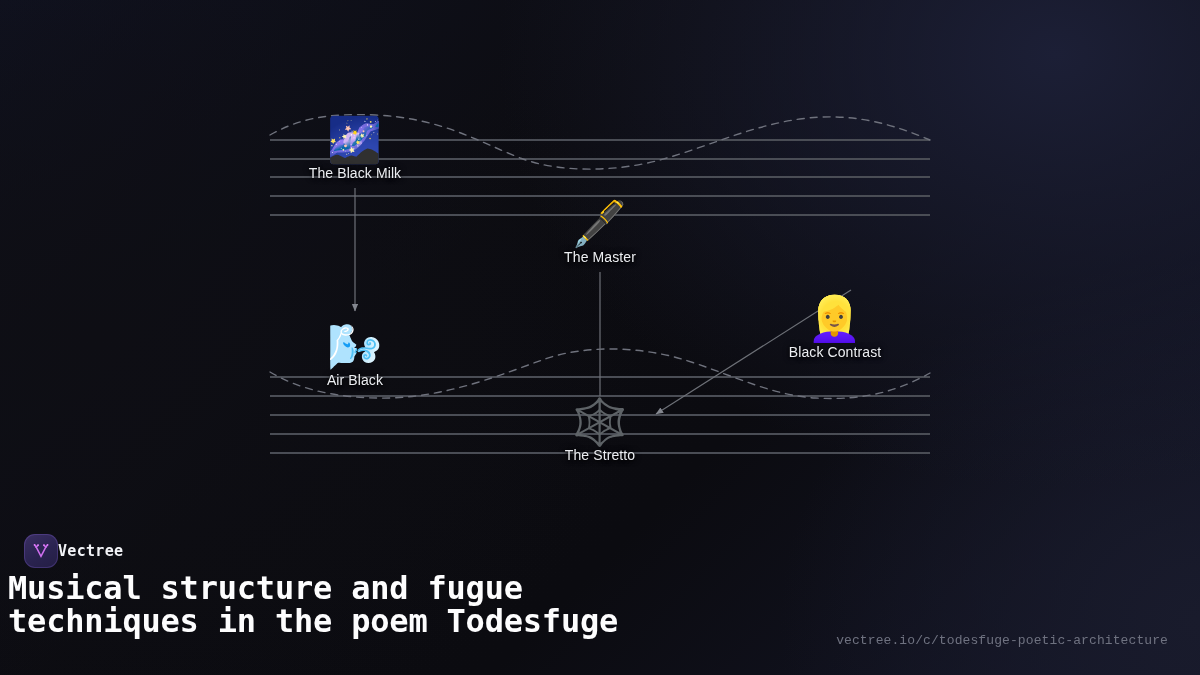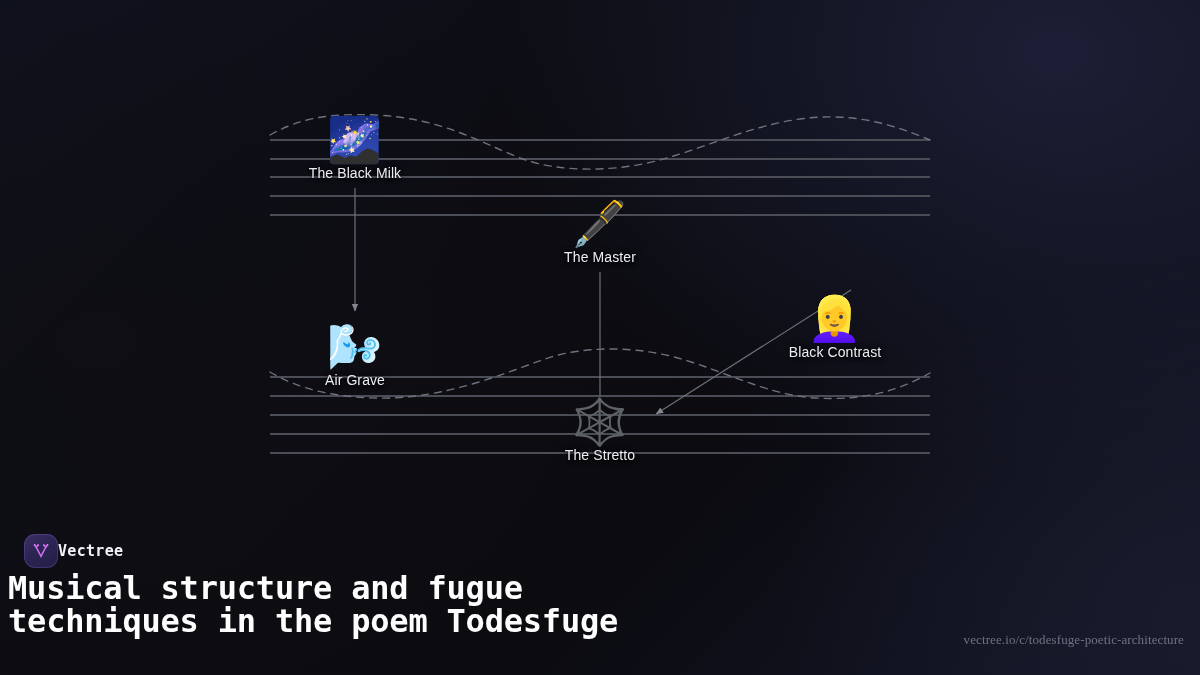--- a/index.html
+++ b/index.html
@@ -105,23 +105,23 @@
     width: 760px;
     font-family: "DejaVu Sans Mono", "Liberation Mono", monospace;
     font-size: 32px;
     font-weight: bold;
     line-height: 33px;
     color: #fdfdfe;
     letter-spacing: -.2px;
   }
   #site-url {
     position: absolute;
-    right: 16px;
+    right: 32px;
     bottom: 27px;
-    font-family: Liberation Serif, serif;
+    font-family: Liberation Mono, monospace;
     font-size: 13px;
     color: #6f7280;
     letter-spacing: .1px;
   }
 </style>
 </head>
 <body>
 
 <div id="stage">
 
@@ -173,21 +173,21 @@
       <span class="node-label">The Black Milk</span>
     </div>
 
     <div class="node" id="node-master" style="left:600px; top:198px;">
       <span class="node-emoji">🖋️</span>
       <span class="node-label">The Master</span>
     </div>
 
     <div class="node" id="node-air-grave" style="left:355px; top:321px;">
       <span class="node-emoji">🌬️</span>
-      <span class="node-label">Air Grave</span>
+      <span class="node-label">Air Black</span>
     </div>
 
     <div class="node" id="node-hair-contrast" style="left:835px; top:293px;">
       <span class="node-emoji">👱‍♀️</span>
       <span class="node-label">Black Contrast</span>
     </div>
 
     <div class="node" id="node-stretto" style="left:600px; top:396px;">
       <span class="node-emoji web">🕸️</span>
       <span class="node-label">The Stretto</span>

